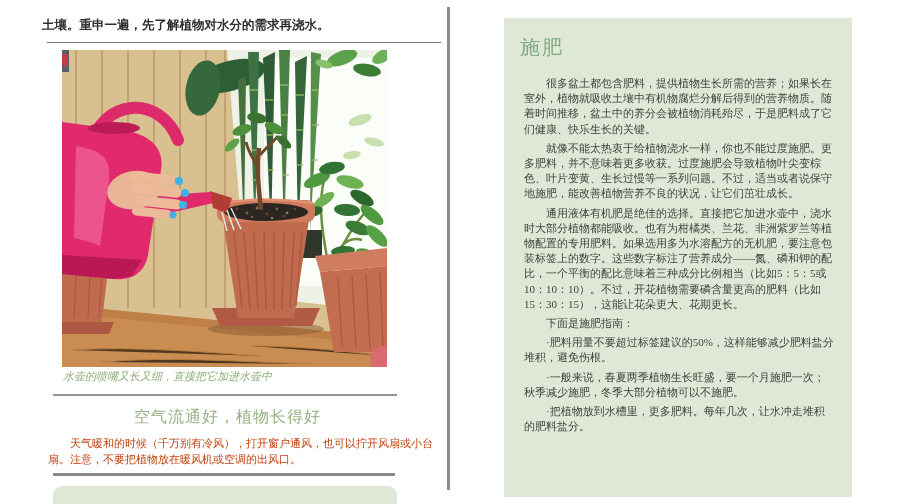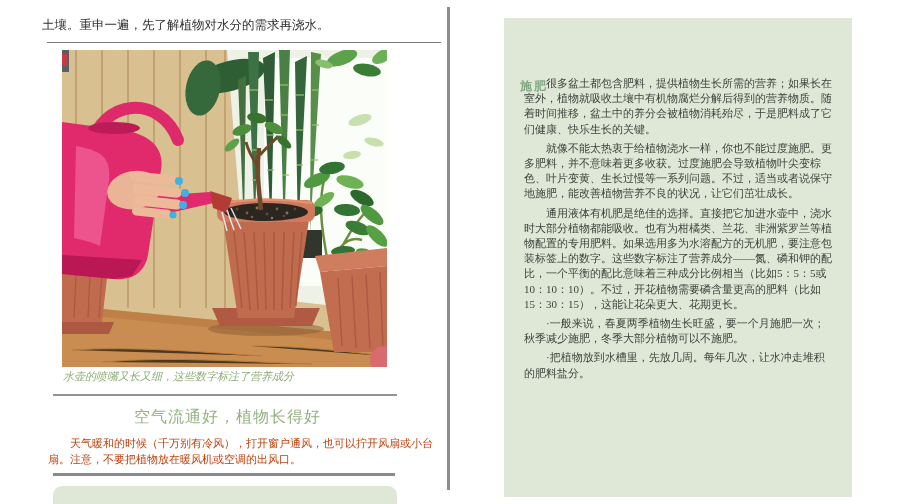--- a/index.html
+++ b/index.html
@@ -15,21 +15,21 @@
   body{
     position:relative;
     background:#ffffff;
     font-family:"Liberation Serif","DejaVu Serif",serif;
     color:var(--body-text);
   }
   .abs{position:absolute;}
   
   .intro{
     left:42px;top:17px;width:402px;
-    font-size:12.5px;line-height:16px;color:#2e2e2e;
+    font-size:12.5px;line-height:16px;color:#2e2e2e;font-weight:bold;
   }
   .rule-top{left:47px;top:42px;width:394px;height:1px;background:#7d7d7d;}
   .photo{left:62px;top:50px;width:325px;height:317px;overflow:hidden;}
   .caption{
     left:63px;top:369px;width:330px;
     font-size:11px;line-height:14px;font-style:italic;
     color:var(--caption-green);
   }
   .rule-mid{left:53px;top:394px;width:344px;height:2px;background:#949494;}
   .section-title{
@@ -49,23 +49,22 @@
   }
   
   .gutter{left:447px;top:7px;width:3px;height:483px;background:#8d8d8d;}
   
   .panel{
     left:504px;top:18px;width:348px;height:479px;
     background:var(--panel-green);
   }
   .panel-title{
     position:absolute;left:16px;top:16px;
-    font-size:12px;font-weight:bold;letter-spacing:2px;
+    font-size:20px;font-weight:normal;letter-spacing:2px;
     color:var(--title-green);
-    margin-top:44px;
   }
   .panel-body{
     position:absolute;left:16px;top:54px;width:318px;
     font-size:11px;line-height:15.2px;color:#3c423c;
   }
   .panel-body p{text-indent:2em;margin:4px;}
 </style>
 </head>
 <body>
 
@@ -248,36 +247,38 @@
         </g>
 
         <g>
           <rect x="0" y="0" width="7" height="22" fill="#5a5f66"></rect>
           <rect x="0" y="4" width="5" height="12" fill="#c43b44"></rect>
           <circle cx="322" cy="310" r="14" fill="#d86a70"></circle>
         </g>
       </svg>
     </figure>
 
-    <figcaption class="abs caption">水壶的喷嘴又长又细，这些数字标注了营养成分</figcaption>
+    <figcaption class="abs caption">水壶的喷嘴又长又细，直接把它加进水壶中</figcaption>
     <div class="abs rule-mid"></div>
     <h2 class="abs section-title">空气流通好，植物长得好</h2>
     <p class="abs section-body">天气暖和的时候（千万别有冷风），打开窗户通风，也可以拧开风扇或小台扇。注意，不要把植物放在暖风机或空调的出风口。</p>
     <div class="abs rule-bottom"></div>
     <div class="abs next-box"></div>
   </section>
 
   <div class="abs gutter"></div>
 
   <section>
     <div class="abs panel">
       <h2 class="panel-title">施肥</h2>
       <div class="panel-body">
         <p>很多盆土都包含肥料，提供植物生长所需的营养；如果长在室外，植物就吸收土壤中有机物腐烂分解后得到的营养物质。随着时间推移，盆土中的养分会被植物消耗殆尽，于是肥料成了它们健康、快乐生长的关键。</p>
         <p>就像不能太热衷于给植物浇水一样，你也不能过度施肥。更多肥料，并不意味着更多收获。过度施肥会导致植物叶尖变棕色、叶片变黄、生长过慢等一系列问题。不过，适当或者说保守地施肥，能改善植物营养不良的状况，让它们茁壮成长。</p>
         <p>通用液体有机肥是绝佳的选择。直接把它加进水壶中，浇水时大部分植物都能吸收。也有为柑橘类、兰花、非洲紫罗兰等植物配置的专用肥料。如果选用多为水溶配方的无机肥，要注意包装标签上的数字。这些数字标注了营养成分——氮、磷和钾的配比，一个平衡的配比意味着三种成分比例相当（比如5：5：5或10：10：10）。不过，开花植物需要磷含量更高的肥料（比如15：30：15），这能让花朵更大、花期更长。</p>
+        <p>下面是施肥指南：</p>
+        <p>·肥料用量不要超过标签建议的50%，这样能够减少肥料盐分堆积，避免伤根。</p>
         <p>·一般来说，春夏两季植物生长旺盛，要一个月施肥一次；秋季减少施肥，冬季大部分植物可以不施肥。</p>
-        <p>·把植物放到水槽里，先放几周。每年几次，让水冲走堆积的肥料盐分。</p>
+        <p>·把植物放到水槽里，更多肥料。每年几次，让水冲走堆积的肥料盐分。</p>
       </div>
     </div>
   </section>
 
 </div>
 
 </body></html>

